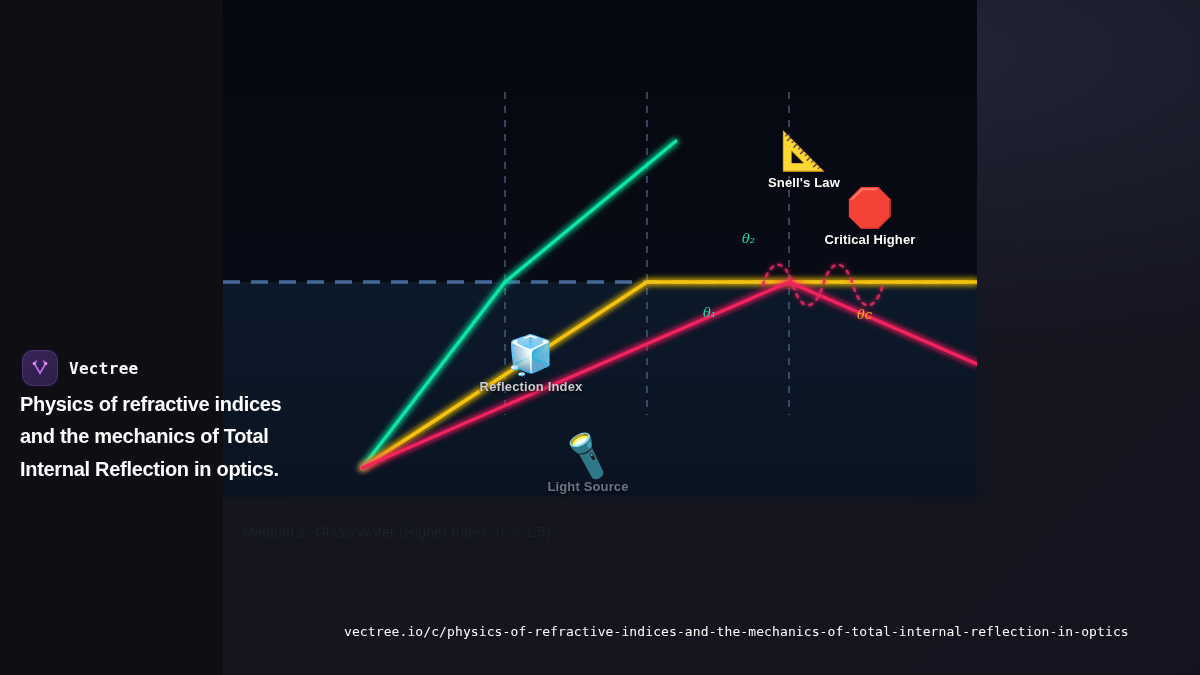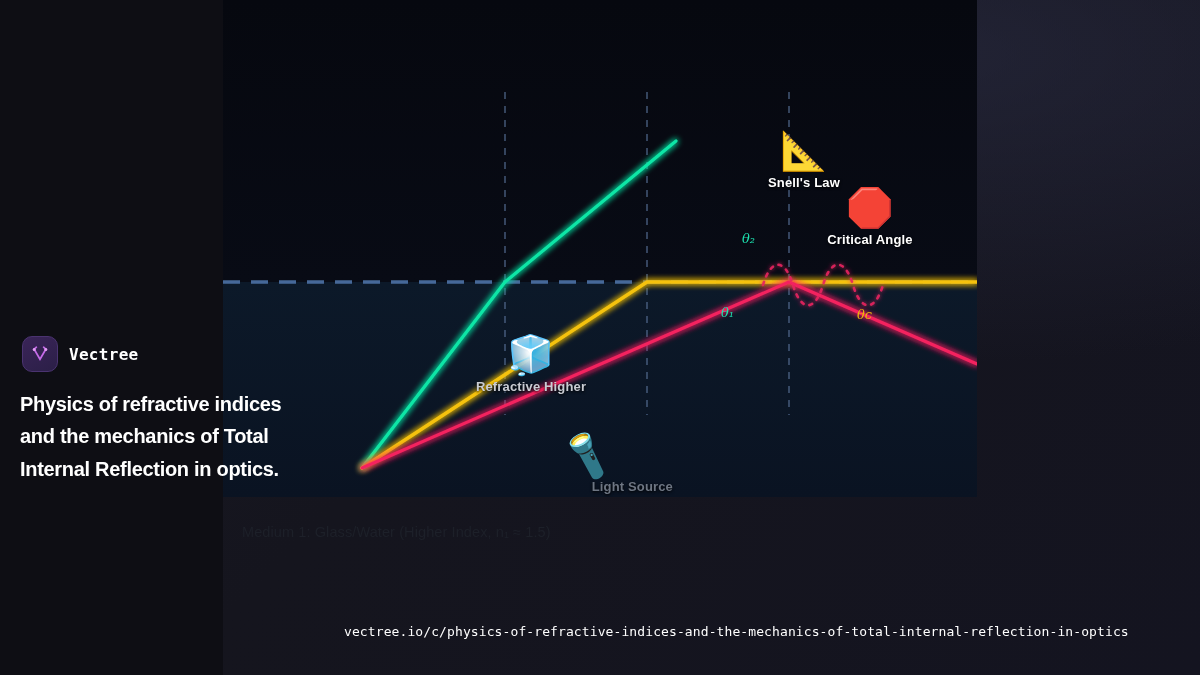--- a/index.html
+++ b/index.html
@@ -55,36 +55,36 @@
     letter-spacing:.15px;white-space:nowrap;
   }
   #m-snell{left:496px;top:132px;}
   #m-snell .cap{color:#ffffff;text-shadow:0 1px 3px #000;}
   #m-critical{left:562px;top:189px;}
   #m-critical .cap{color:#ffffff;text-shadow:0 1px 3px #000;}
   #m-refractive{left:223px;top:336px;}
   #m-refractive .cap{color:#c9ccd3;text-shadow:0 1px 3px #000;}
   #m-light{left:280px;top:436px;}
   #m-light .glyph{transform:rotate(18deg);display:inline-block;}
-  #m-light .cap{color:#6e7683;text-shadow:0 1px 3px #000;text-align:right;}
+  #m-light .cap{color:#6e7683;text-shadow:0 1px 3px #000;}
 
   
   .angle{
     position:absolute;font-size:13px;font-style:italic;
     font-family:"DejaVu Serif","Liberation Serif",serif;
     white-space:nowrap;pointer-events:none;
   }
   .ang-t2{color:#1de3b0;} .ang-t1{color:#1de3b0;}
   .ang-tc{color:#e8b90c;}
   #ang-theta2{left:519px;top:231px;font-style:italic;}
-  #ang-theta1{left:498px;top:305px;}
+  #ang-theta1{left:480px;top:305px;}
   #ang-thetac{left:618px;top:307px;margin-left:16px;}
 
   
-  #brand{position:absolute;left:22px;top:336px;display:flex;align-items:center;gap:11px;}
+  #brand{position:absolute;left:22px;top:350px;display:flex;align-items:center;gap:11px;}
   #brand-mark{
     width:34px;height:34px;border-radius:10px;
     background:linear-gradient(150deg,#3a2458 0%,#2b1f47 100%);
     border:1px solid #4a3370;position:relative;flex:0 0 auto;
   }
   #brand-mark svg{position:absolute;left:50%;top:50%;transform:translate(-50%,-50%);}
   #brand-name{
     color:#ffffff;font-size:16px;font-weight:bold;letter-spacing:.3px;
     font-family:"DejaVu Sans Mono","Liberation Mono",monospace;
   }
@@ -159,26 +159,26 @@
   </svg>
 
 
   <div class="marker" id="m-snell">
     <span class="glyph">📐</span>
     <span class="cap">Snell's Law</span>
   </div>
 
   <div class="marker" id="m-critical">
     <span class="glyph">🛑</span>
-    <span class="cap">Critical Angle</span>
+    <span class="cap">Critical Higher</span>
   </div>
 
   <div class="marker" id="m-refractive">
     <span class="glyph">🧊</span>
-    <span class="cap">Refractive Higher</span>
+    <span class="cap">Reflection Index</span>
   </div>
 
   <div class="marker" id="m-light">
     <span class="glyph">🔦</span>
     <span class="cap">Light Source</span>
   </div>
 
   <div class="angle ang-t2" id="ang-theta2">θ₂</div>
   <div class="angle ang-t1" id="ang-theta1">θ₁</div>
   <div class="angle ang-tc" id="ang-thetac">θc</div>

